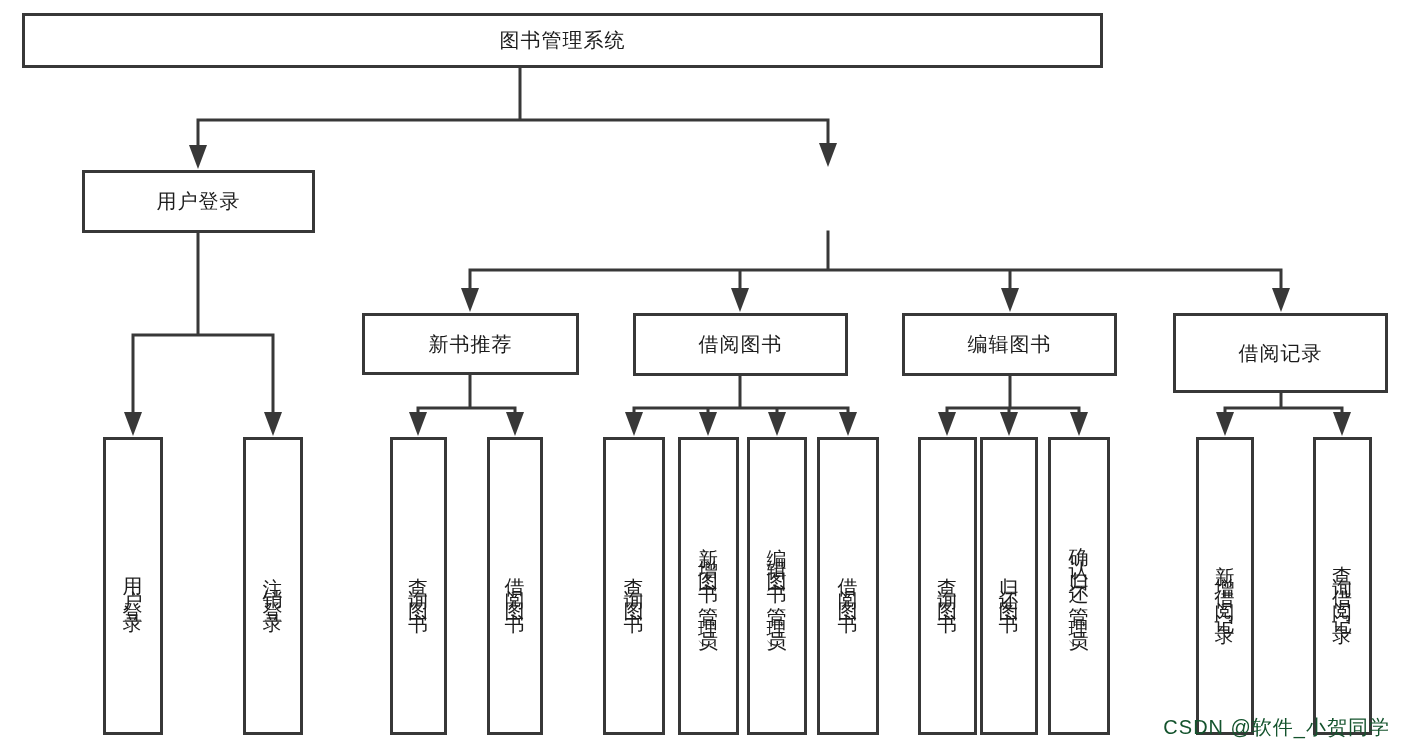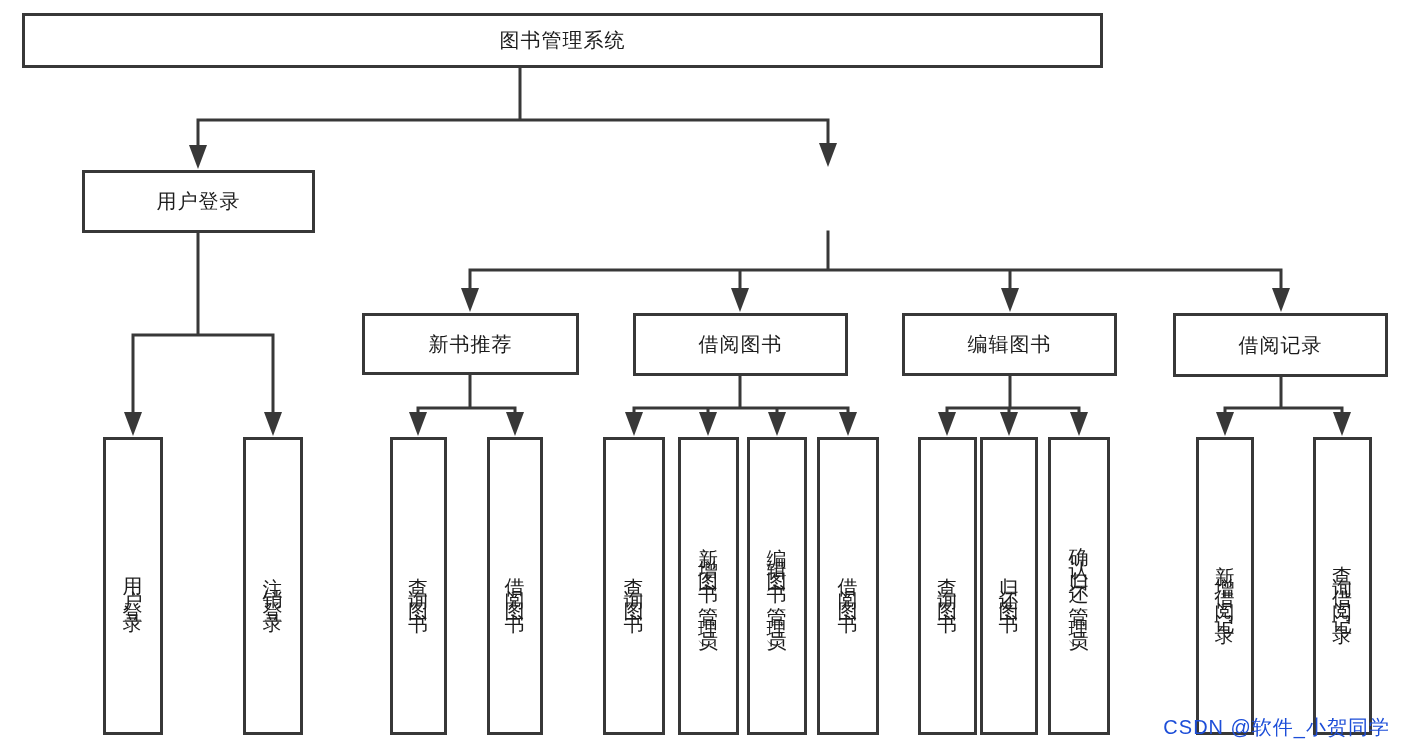--- a/index.html
+++ b/index.html
@@ -34,21 +34,21 @@
     text-orientation:mixed;
     font-size:20px;color:#1c1c1c;
     letter-spacing:12px;
     line-height:1;
     white-space:nowrap;
   }
   .watermark{
     position:absolute;
     right:15px;bottom:6px;
     font-size:20px;
-    color:#1d4ed8;
+    color:#14532d;
     letter-spacing:1px;
     z-index:3;
     white-space:nowrap;
     margin-left:22px;
   }
 </style>
 </head>
 <body>
 
 <div class="canvas">
@@ -103,21 +103,21 @@
     </g>
   </svg>
 
   <div class="node" style="left:22px;top:13px;width:1081px;height:55px;">图书管理系统</div>
 
   <div class="node" style="left:82px;top:170px;width:233px;height:63px;">用户登录</div>
 
   <div class="node" style="left:362px;top:313px;width:217px;height:62px;">新书推荐</div>
   <div class="node" style="left:633px;top:313px;width:215px;height:63px;">借阅图书</div>
   <div class="node" style="left:902px;top:313px;width:215px;height:63px;">编辑图书</div>
-  <div class="node" style="left:1173px;top:313px;width:215px;height:64px;">借阅记录</div>
+  <div class="node" style="left:1173px;top:313px;width:215px;height:80px;">借阅记录</div>
 
   <div class="leaf" style="left:103px;top:437px;width:60px;height:298px;">
     <span class="vtext">用户登录</span>
   </div>
   <div class="leaf" style="left:243px;top:437px;width:60px;height:298px;">
     <span class="vtext">注销登录</span>
   </div>
 
   <div class="leaf" style="left:390px;top:437px;width:57px;height:298px;">
     <span class="vtext">查询图书</span>

